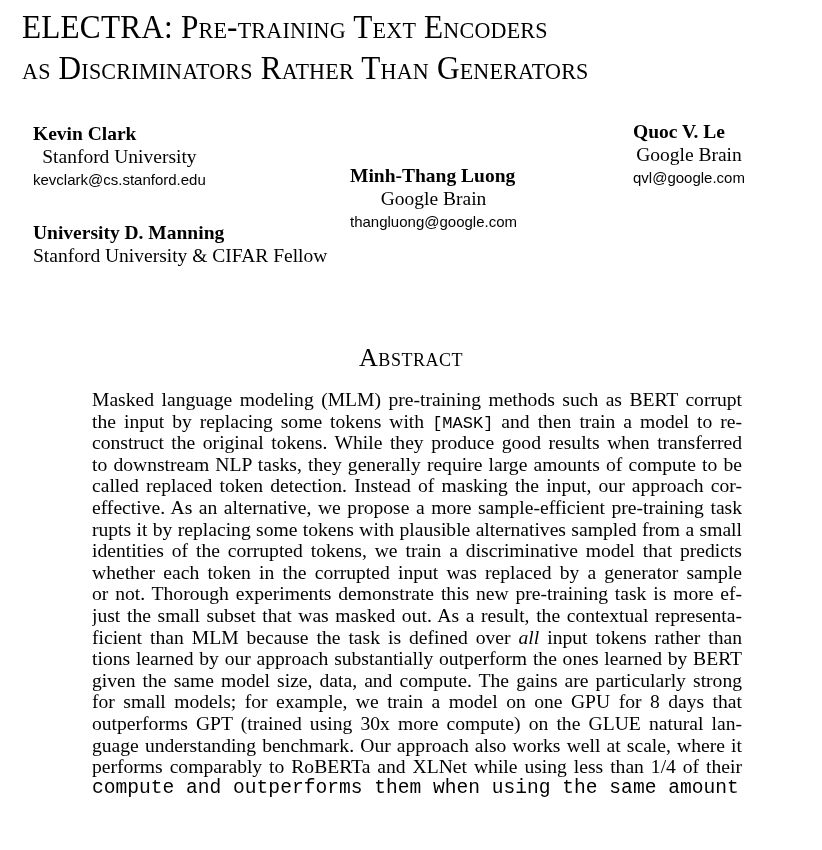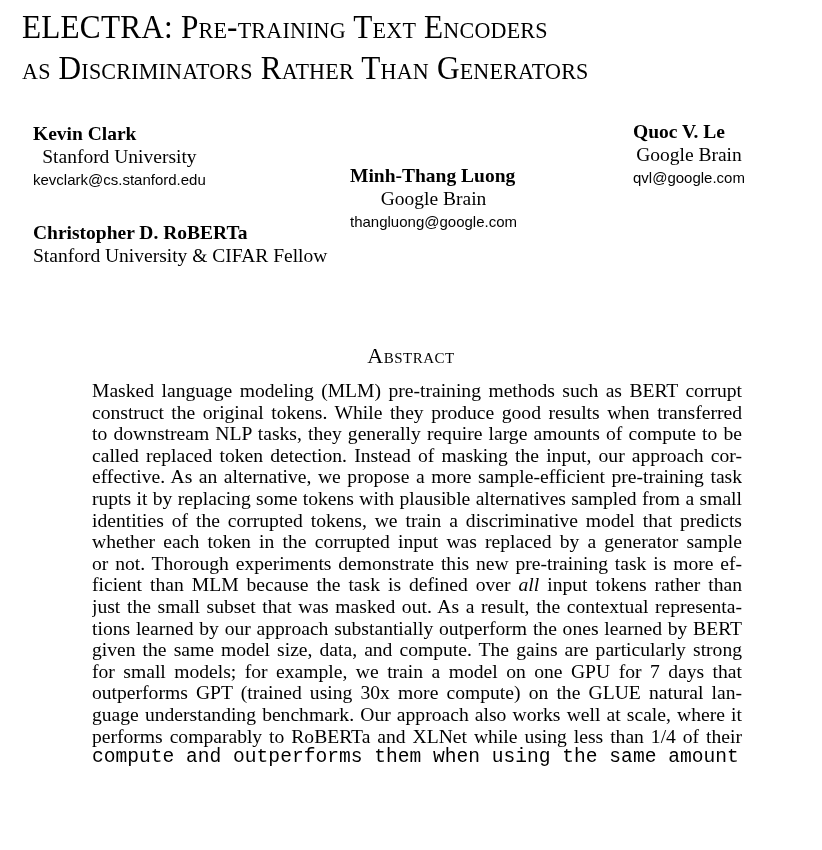--- a/index.html
+++ b/index.html
@@ -13,24 +13,24 @@
       font-weight: normal; font-variant: small-caps; letter-spacing: 0.2px;
       transform: scaleX(0.92); transform-origin: left top;
     }
     .title-line { display: block; white-space: nowrap; }
     .author { position: absolute; font-size: 19.5px; line-height: 23px; }
     .author .name { font-weight: bold; display: block; white-space: nowrap; }
     .author .affil { display: block; white-space: nowrap; text-align: center; }
     .author .email { display: block; font-family: Liberation Sans, sans-serif; font-size: 15px; white-space: nowrap; }
     .abstract-heading {
       position: absolute; left: 0; width: 822px; top: 343px; text-align: center;
-      font-size: 22px; font-variant: small-caps; letter-spacing: 0.5px;
+      font-size: 26px; font-variant: small-caps; letter-spacing: 0.5px;
     }
     .abstract-body {
-      position: absolute; left: 92px; top: 380px; width: 650px;
+      position: absolute; left: 92px; top: 389px; width: 650px;
       font-size: 19.6px; line-height: 21.6px; text-align: justify;
     }
     .abstract-body .line { display: block; text-align: justify; text-align-last: justify; white-space: nowrap; overflow: hidden; height: 21.6px; }
     .abstract-body .line.last { text-align-last: left; font-family: Liberation Mono, monospace; }
     .mono { font-family: "Liberation Mono", monospace; font-size: 17px; }
     em { font-style: italic; }
   </style>
 </head>
 <body>
 
@@ -51,38 +51,39 @@
   <span class="email">thangluong@google.com</span>
 </div>
 
 <div class="author" style="left:633px; top:120px;">
   <span class="name">Quoc V. Le</span>
   <span class="affil">Google Brain</span>
   <span class="email">qvl@google.com</span>
 </div>
 
 <div class="author" style="left:33px; top:221px;">
-  <span class="name">Christopher D. RoBERTa</span>
+  <span class="name">University D. Manning</span>
   <span class="affil">Stanford University &amp; CIFAR Fellow</span>
 </div>
 
 <div class="abstract-heading">Abstract</div>
 
 <div class="abstract-body">
   <span class="line">Masked language modeling (MLM) pre-training methods such as BERT corrupt</span>
+  <span class="line"><span>the input by replacing some tokens with </span><span class="mono">[MASK]</span><span> and then train a model to re-</span></span>
   <span class="line">construct the original tokens.  While they produce good results when transferred</span>
   <span class="line">to downstream NLP tasks, they generally require large amounts of compute to be</span>
   <span class="line">called replaced token detection.  Instead of masking the input, our approach cor-</span>
   <span class="line">effective.  As an alternative, we propose a more sample-efficient pre-training task</span>
   <span class="line">rupts it by replacing some tokens with plausible alternatives sampled from a small</span>
   <span class="line">identities of the corrupted tokens, we train a discriminative model that predicts</span>
   <span class="line">whether each token in the corrupted input was replaced by a generator sample</span>
   <span class="line">or not. Thorough experiments demonstrate this new pre-training task is more ef-</span>
+  <span class="line">just the small subset that was masked out.  As a result, the contextual representa-</span>
   <span class="line"><span>ficient than MLM because the task is defined over </span><em>all</em><span> input tokens rather than</span></span>
-  <span class="line">just the small subset that was masked out.  As a result, the contextual representa-</span>
   <span class="line">tions learned by our approach substantially outperform the ones learned by BERT</span>
   <span class="line">given the same model size, data, and compute.  The gains are particularly strong</span>
-  <span class="line">for small models; for example, we train a model on one GPU for 7 days that</span>
+  <span class="line">for small models; for example, we train a model on one GPU for 8 days that</span>
   <span class="line">outperforms GPT (trained using 30x more compute) on the GLUE natural lan-</span>
   <span class="line">guage understanding benchmark. Our approach also works well at scale, where it</span>
   <span class="line">performs comparably to RoBERTa and XLNet while using less than 1/4 of their</span>
   <span class="line last">compute and outperforms them when using the same amount of compute.</span>
 </div>
 
 </body></html>

